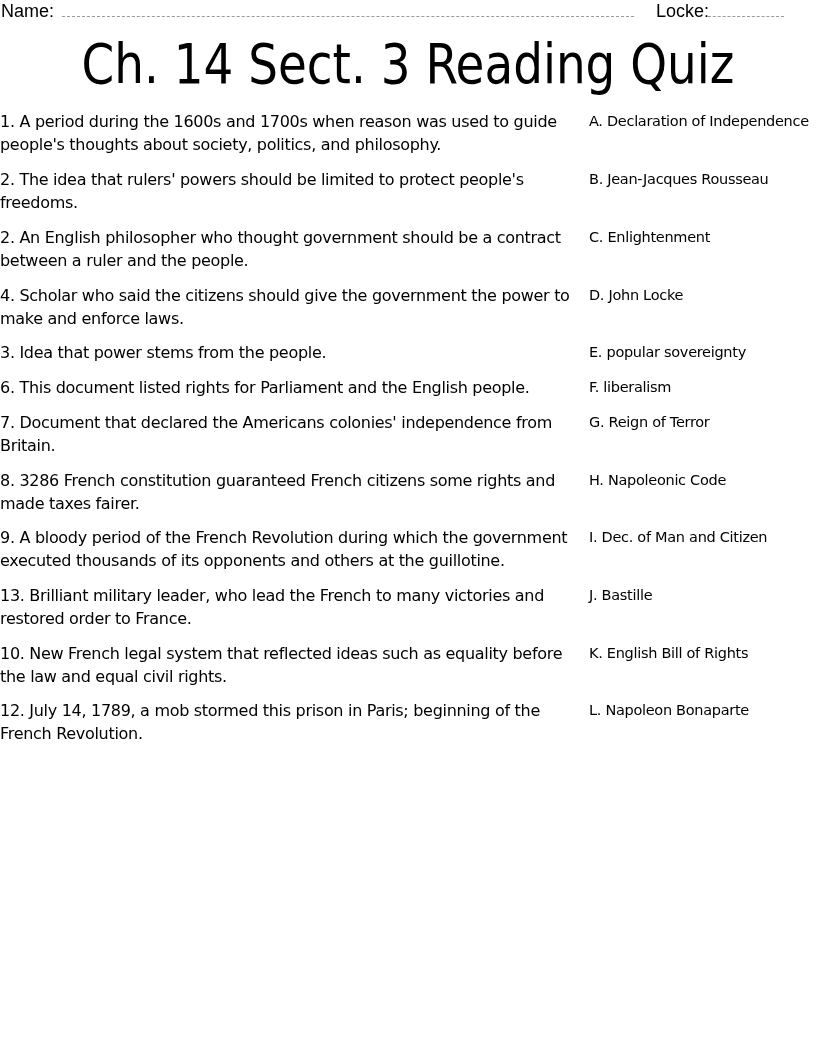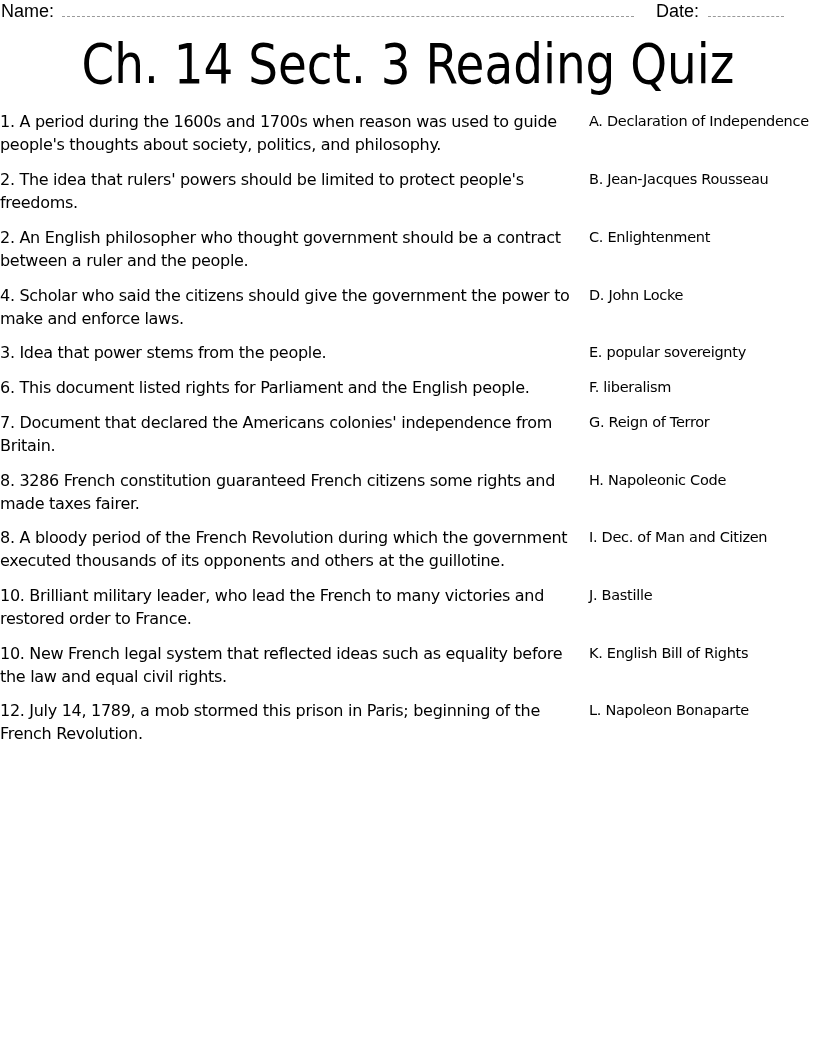--- a/index.html
+++ b/index.html
@@ -17,37 +17,37 @@
     font-size: 16px; line-height: 23px; letter-spacing: -0.3px; }
   .a { position: absolute; left: 589px; width: 240px; font-family: "DejaVu Sans", sans-serif;
     font-size: 14.5px; line-height: 23px; letter-spacing: -0.3px; white-space: nowrap; }
 </style>
 </head>
 <body>
 
 <div class="header-line">
   <span class="name-label">Name:</span>
   <span class="name-blank"></span>
-  <span class="date-label">Date:</span>
+  <span class="date-label">Locke:</span>
   <span class="date-blank"></span>
 </div>
 
 <div class="title">Ch. 14 Sect. 3 Reading Quiz</div>
 
 <div>
   <div class="q" style="top:110px">1. A period during the 1600s and 1700s when reason was used to guide people's thoughts about society, politics, and philosophy.</div>
   <div class="q" style="top:168px">2. The idea that rulers' powers should be limited to protect people's freedoms.</div>
   <div class="q" style="top:226px">2. An English philosopher who thought government should be a contract between a ruler and the people.</div>
   <div class="q" style="top:284px">4. Scholar who said the citizens should give the government the power to make and enforce laws.</div>
   <div class="q" style="top:341px">3. Idea that power stems from the people.</div>
   <div class="q" style="top:376px">6. This document listed rights for Parliament and the English people.</div>
   <div class="q" style="top:411px">7. Document that declared the Americans colonies' independence from Britain.</div>
   <div class="q" style="top:469px">8. 3286 French constitution guaranteed French citizens some rights and made taxes fairer.</div>
-  <div class="q" style="top:526px">8. A bloody period of the French Revolution during which the government executed thousands of its opponents and others at the guillotine.</div>
-  <div class="q" style="top:584px">10. Brilliant military leader, who lead the French to many victories and restored order to France.</div>
+  <div class="q" style="top:526px">9. A bloody period of the French Revolution during which the government executed thousands of its opponents and others at the guillotine.</div>
+  <div class="q" style="top:584px">13. Brilliant military leader, who lead the French to many victories and restored order to France.</div>
   <div class="q" style="top:642px">10. New French legal system that reflected ideas such as equality before the law and equal civil rights.</div>
   <div class="q" style="top:699px">12. July 14, 1789, a mob stormed this prison in Paris; beginning of the French Revolution.</div>
 </div>
 
 <div>
   <div class="a" style="top:110px">A. Declaration of Independence</div>
   <div class="a" style="top:168px">B. Jean-Jacques Rousseau</div>
   <div class="a" style="top:226px">C. Enlightenment</div>
   <div class="a" style="top:284px">D. John Locke</div>
   <div class="a" style="top:341px">E. popular sovereignty</div>

